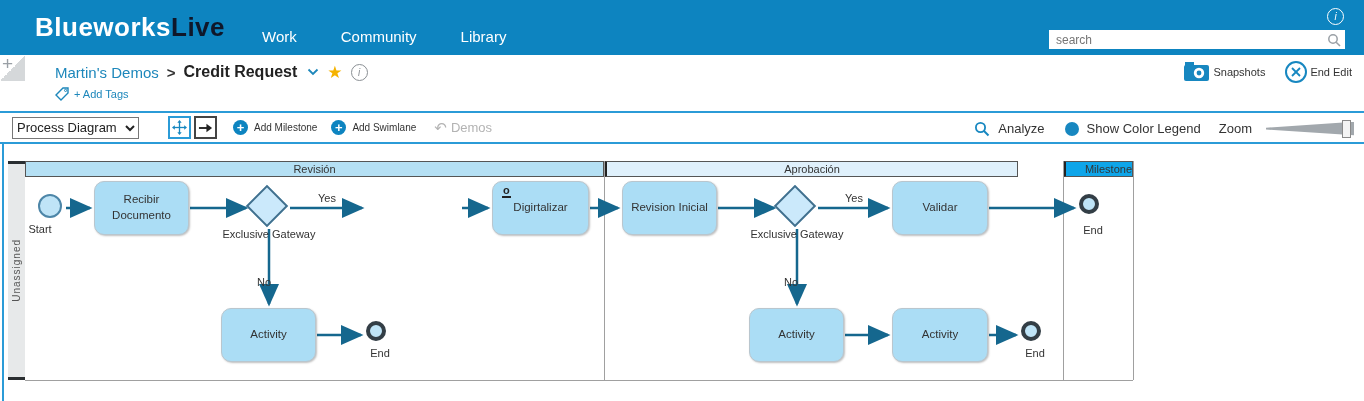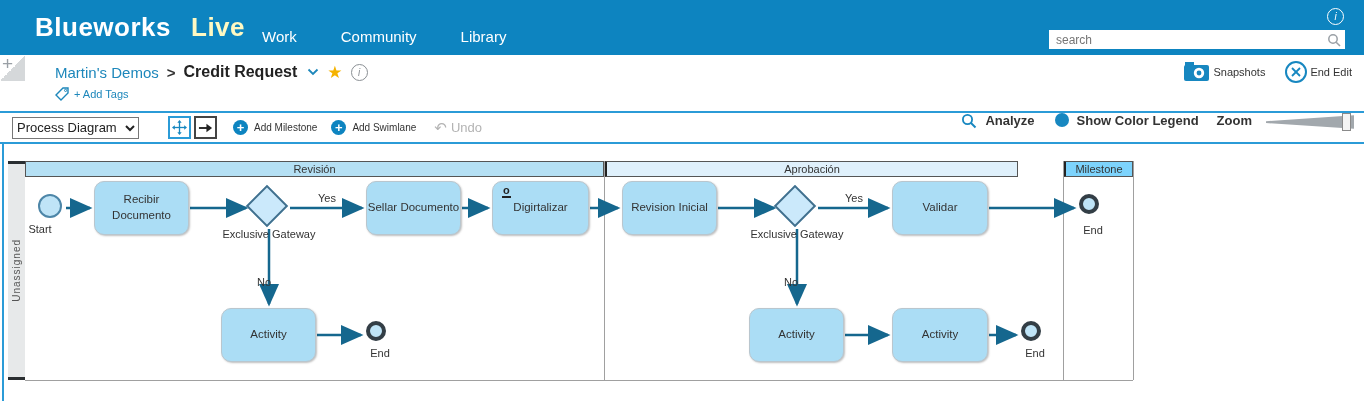--- a/index.html
+++ b/index.html
@@ -3,21 +3,21 @@
 <meta charset="utf-8">
 <style>
   * { box-sizing: border-box; margin: 0; padding: 0; }
   html,body { width:1364px; height:401px; background:#fff; overflow:hidden;
               font-family:"Liberation Sans", sans-serif; }
   #app { position:relative; width:1364px; height:401px; background:#fff; }
 
   
   .header { position:absolute; left:0; top:0; width:1364px; height:55px; background:#0d84c0; }
   .logo { position:absolute; left:35px; top:12px; font-size:26px; font-weight:bold; color:#fff; letter-spacing:0.5px;}
-  .logo .lite { color:#fef9c3;margin-left:20px; }
+  .logo .lite { color:#0f172a; }
   .main-nav { position:absolute; left:262px; top:28px; display:flex; gap:44px; }
   .main-nav span { color:#fff; font-size:15px; cursor:pointer; }
   .user-links { position:absolute; right:52px; top:8px; display:flex; gap:14px; align-items:center; color:#fff; font-size:13px; }
   .user-links .uname { font-weight:bold; }
   .info-circle { width:17px; height:17px; border:1.6px solid #fff; border-radius:50%;
                  color:#fff; font-size:10px; font-style:italic; display:flex; align-items:center; justify-content:center; }
   .hdr-info { position:absolute; right:20px; top:8px; }
   .searchbox { position:absolute; right:19px; top:30px; width:296px; height:19px; background:#fff; display:flex; align-items:center; }
   .searchbox input { flex:1; border:none; outline:none; font-size:12px; color:#666; padding:0 4px 0 7px; font-family:"Liberation Sans",sans-serif;}
   .searchbox svg { margin-right:4px; }
@@ -51,38 +51,38 @@
   .pan-btn { margin-left:29px; border:2px solid #2b9bd7; }
   .arrow-btn { margin-left:3px; border:2px solid #444; }
   .tb-add { display:flex; align-items:center; gap:6px; cursor:pointer; }
   .plus-circle { width:15px; height:15px; background:#0d84c0; border-radius:50%; color:#fff;
                  font-size:13px; font-weight:bold; display:flex; align-items:center; justify-content:center; line-height:13px;}
   .tb-add .lbl { font-size:10px; color:#333; }
   .ml-1 { margin-left:14px; } .ml-2 { margin-left:16px; }
   .tb-undo { margin-left:18px; display:flex; align-items:center; gap:4px; color:#b3b3b3; }
   .tb-undo .glyph { font-family:"DejaVu Sans",sans-serif; font-size:15px; }
   .tb-undo .lbl { font-size:13px; }
-  .tb-right { position:absolute; right:10px; top:0; height:31px; display:flex; gap:8px;font-weight:bold; }
+  .tb-right { position:absolute; right:10px; top:0; height:31px; display:flex; align-items:center; gap:8px; }
   .tb-right .lbl { font-size:13px; color:#333; cursor:pointer; }
   .legend-dot { width:14px; height:14px; background:#1787c0; border-radius:50%; margin-left:12px; }
   .zoom-lbl { margin-left:10px; }
   .zoom-slider { position:relative; width:88px; height:18px; margin-left:6px; cursor:pointer; }
   .zoom-wedge { position:absolute; left:0; top:2px; width:88px; height:14px; background:#a2a8ad;
                 clip-path:polygon(0 44%, 100% 2%, 100% 98%, 0 58%); }
   .zoom-handle { position:absolute; right:3px; top:0; width:9px; height:18px; background:#f4f4f4; border:1px solid #8a8a8a; }
 
   
   .canvas { position:absolute; left:0; top:144px; width:1364px; height:257px; background:#fff; }
   .canvas-edge { position:absolute; left:2px; top:0; width:2px; height:257px; background:#2b9bd7; }
   .ms-cell { position:absolute; top:17px; height:16px; line-height:14px; font-size:11px; color:#333;
              text-align:center; border:1px solid #555; }
   .ms-corner { left:8px; width:17px; background:#fff; }
   .ms-a { left:25px; width:579px; background:#b5e0f4; }
   .ms-b { left:604px; width:414px; background:#dff0fb; border-left:3px solid #222; }
-  .ms-c { left:1063px; width:70px; background:#7dd3fc; border-left:3px solid #222; }
+  .ms-c { left:1063px; width:70px; background:#0ea5e9; border-left:3px solid #222;text-align:right; }
   .lane { position:absolute; left:8px; top:17px; width:17px; height:219px; background:#e7e9ea;
           border-top:3px solid #2a2e31; border-bottom:3px solid #2a2e31;
           display:flex; align-items:center; justify-content:center; }
   .lane span { writing-mode:vertical-rl; transform:rotate(180deg); font-size:10px; color:#555; letter-spacing:1px; }
   .vline { position:absolute; top:17px; width:1px; height:219px; background:#a0a0a0; }
   .hline { position:absolute; left:25px; top:236px; width:1108px; height:1px; background:#a0a0a0; }
 
   .task { position:absolute; background:#abddf5; border:1px solid #b9c6ce; border-radius:10px;
           box-shadow:1px 1px 2px rgba(0,0,0,0.25); display:flex; align-items:center; justify-content:center;
           font-size:11.5px; color:#333; text-align:center; line-height:1.35; cursor:pointer; }
@@ -190,21 +190,21 @@
     <div class="tb-add ml-2">
       <span class="plus-circle">+</span>
       <span class="lbl">Add Milestone</span>
     </div>
     <div class="tb-add ml-1">
       <span class="plus-circle">+</span>
       <span class="lbl">Add Swimlane</span>
     </div>
     <div class="tb-undo">
       <span class="glyph">↶</span>
-      <span class="lbl">Undo</span>
+      <span class="lbl">Demos</span>
     </div>
     <div class="tb-right">
       <svg width="16" height="16" viewBox="0 0 16 16">
         <circle cx="6.5" cy="6.5" r="4.6" fill="none" stroke="#1787c0" stroke-width="1.8"></circle>
         <line x1="10" y1="10" x2="14.5" y2="14.5" stroke="#1787c0" stroke-width="2"></line>
       </svg>
       <span class="lbl">Analyze</span>
       <span class="legend-dot"></span>
       <span class="lbl">Show Color Legend</span>
       <span class="lbl zoom-lbl">Zoom</span>
@@ -258,23 +258,20 @@
     <div class="ev-start" style="left:38px; top:50px"></div>
     <div class="nlabel" style="left:20px; top:79px; width:40px">Start</div>
 
     <div class="task" style="left:94px; top:37px; width:95px; height:54px">
       <span>Recibir Documento</span>
     </div>
     <div class="gateway" style="left:252px; top:47px"></div>
     <div class="nlabel" style="left:217px; top:84px; width:104px">Exclusive Gateway</div>
     <div class="nlabel" style="left:309px; top:48px; width:36px">Yes</div>
     <div class="nlabel" style="left:252px; top:132px; width:24px">No</div>
-    <div class="task" style="left:366px; top:37px; width:95px; height:54px">
-      <span class="nowrap">Sellar Documento</span>
-    </div>
     <div class="task" style="left:492px; top:37px; width:97px; height:54px">
       <span class="task-badge">o</span>
       <span>Digirtalizar</span>
     </div>
     <div class="task" style="left:622px; top:37px; width:95px; height:54px">
       <span>Revision Inicial</span>
     </div>
     <div class="gateway" style="left:780px; top:47px"></div>
     <div class="nlabel" style="left:745px; top:84px; width:104px">Exclusive Gateway</div>
     <div class="nlabel" style="left:836px; top:48px; width:36px">Yes</div>

